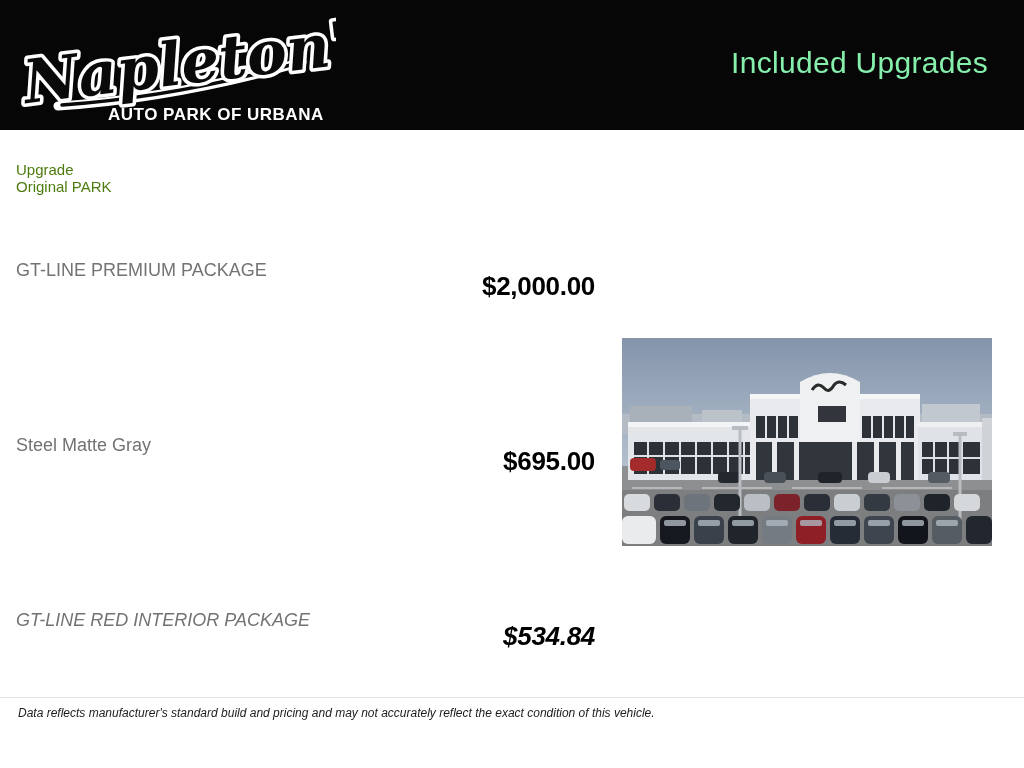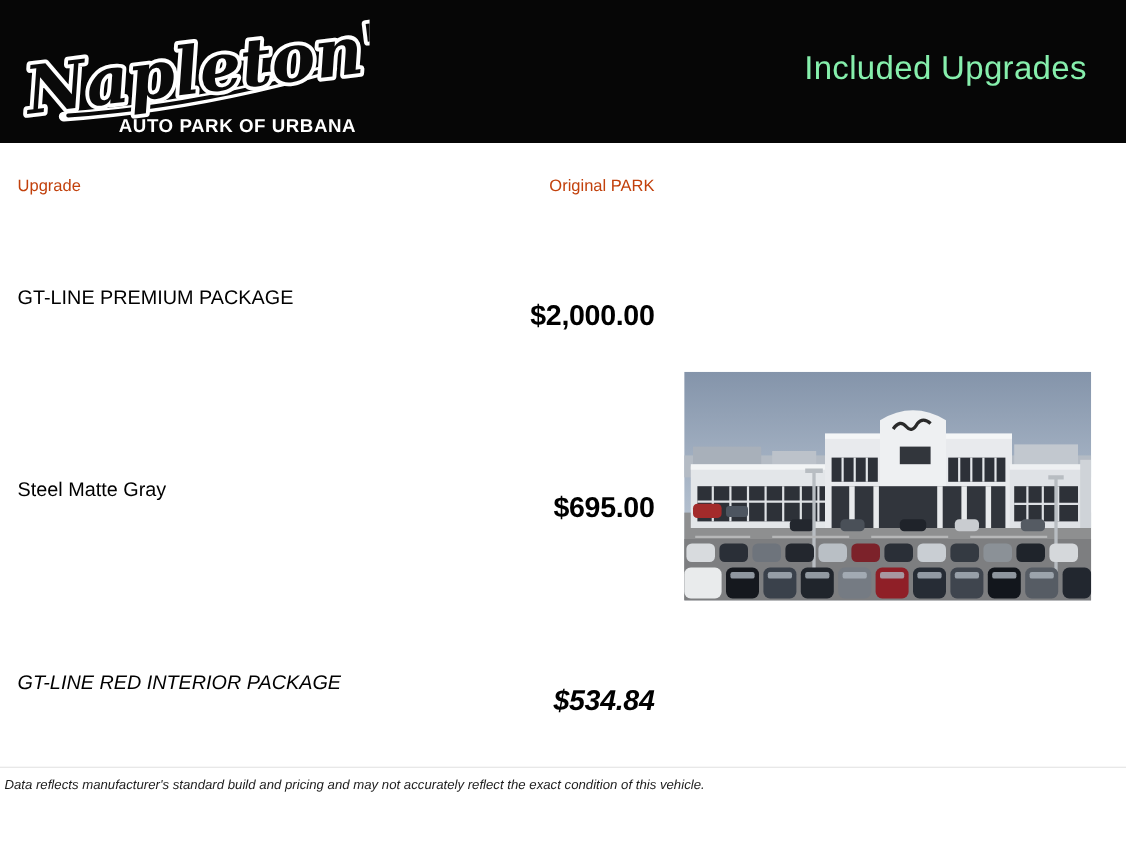--- a/index.html
+++ b/index.html
@@ -15,44 +15,44 @@
   .logo-wrap{position:absolute;left:6px;top:0;width:330px;height:130px;}
   .page-title{
     position:absolute;right:36px;top:46px;
     font-size:30px;font-weight:400;color:#86efac;letter-spacing:0.3px;
     white-space:nowrap;
   }
   
   .col-headers{
     position:absolute;left:16px;top:161px;width:579px;
     display:flex;justify-content:space-between;
-    font-size:15px;color:#c2410c;
+    font-size:15px;color:#4d7c0f;flex-direction:column;
   }
   
   .row{
     position:absolute;left:16px;width:579px;height:40px;
     display:flex;justify-content:space-between;align-items:center;
   }
   .row-1{top:250px;}
   .row-2{top:425px;}
   .row-3{top:600px;font-style:italic;}
-  .row .label{font-size:18px;color:#000000;}
+  .row .label{font-size:18px;color:#737373;}
   .row .price{font-size:26px;font-weight:bold;color:#000000;letter-spacing:-0.3px;margin-top:32px;}
   
   .photo{
     position:absolute;left:622px;top:338px;width:370px;height:208px;
   }
   .photo svg{display:block;}
   
   .footer{
     position:absolute;left:0;top:697px;width:1024px;
     border-top:1px solid #e3e3e3;padding-top:8px;
   }
   .footer .line{
-    margin-left:4px;font-style:italic;font-size:12px;
+    margin-left:18px;font-style:italic;font-size:12px;
     color:#1c1c1c;line-height:15px;
   }
 </style>
 </head>
 <body>
 
 <div class="header">
 
   <div class="logo-wrap">
     <svg width="330" height="130" viewBox="0 0 330 130">

